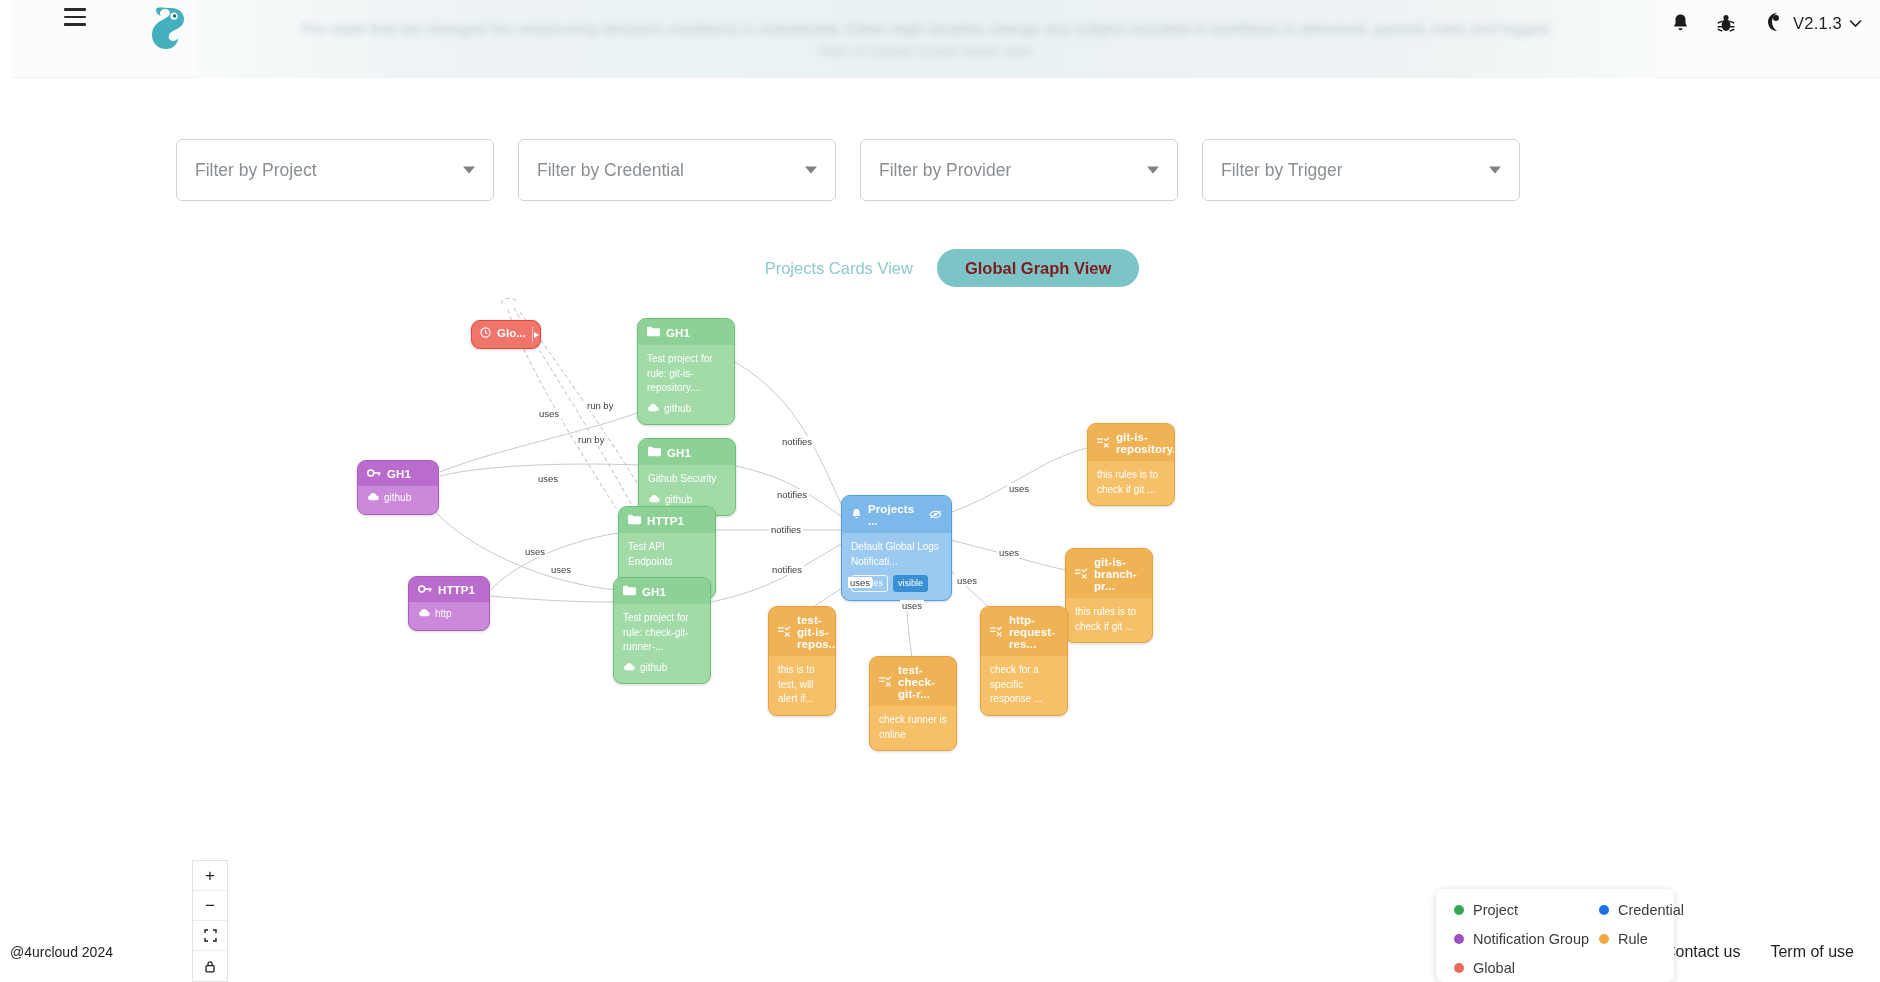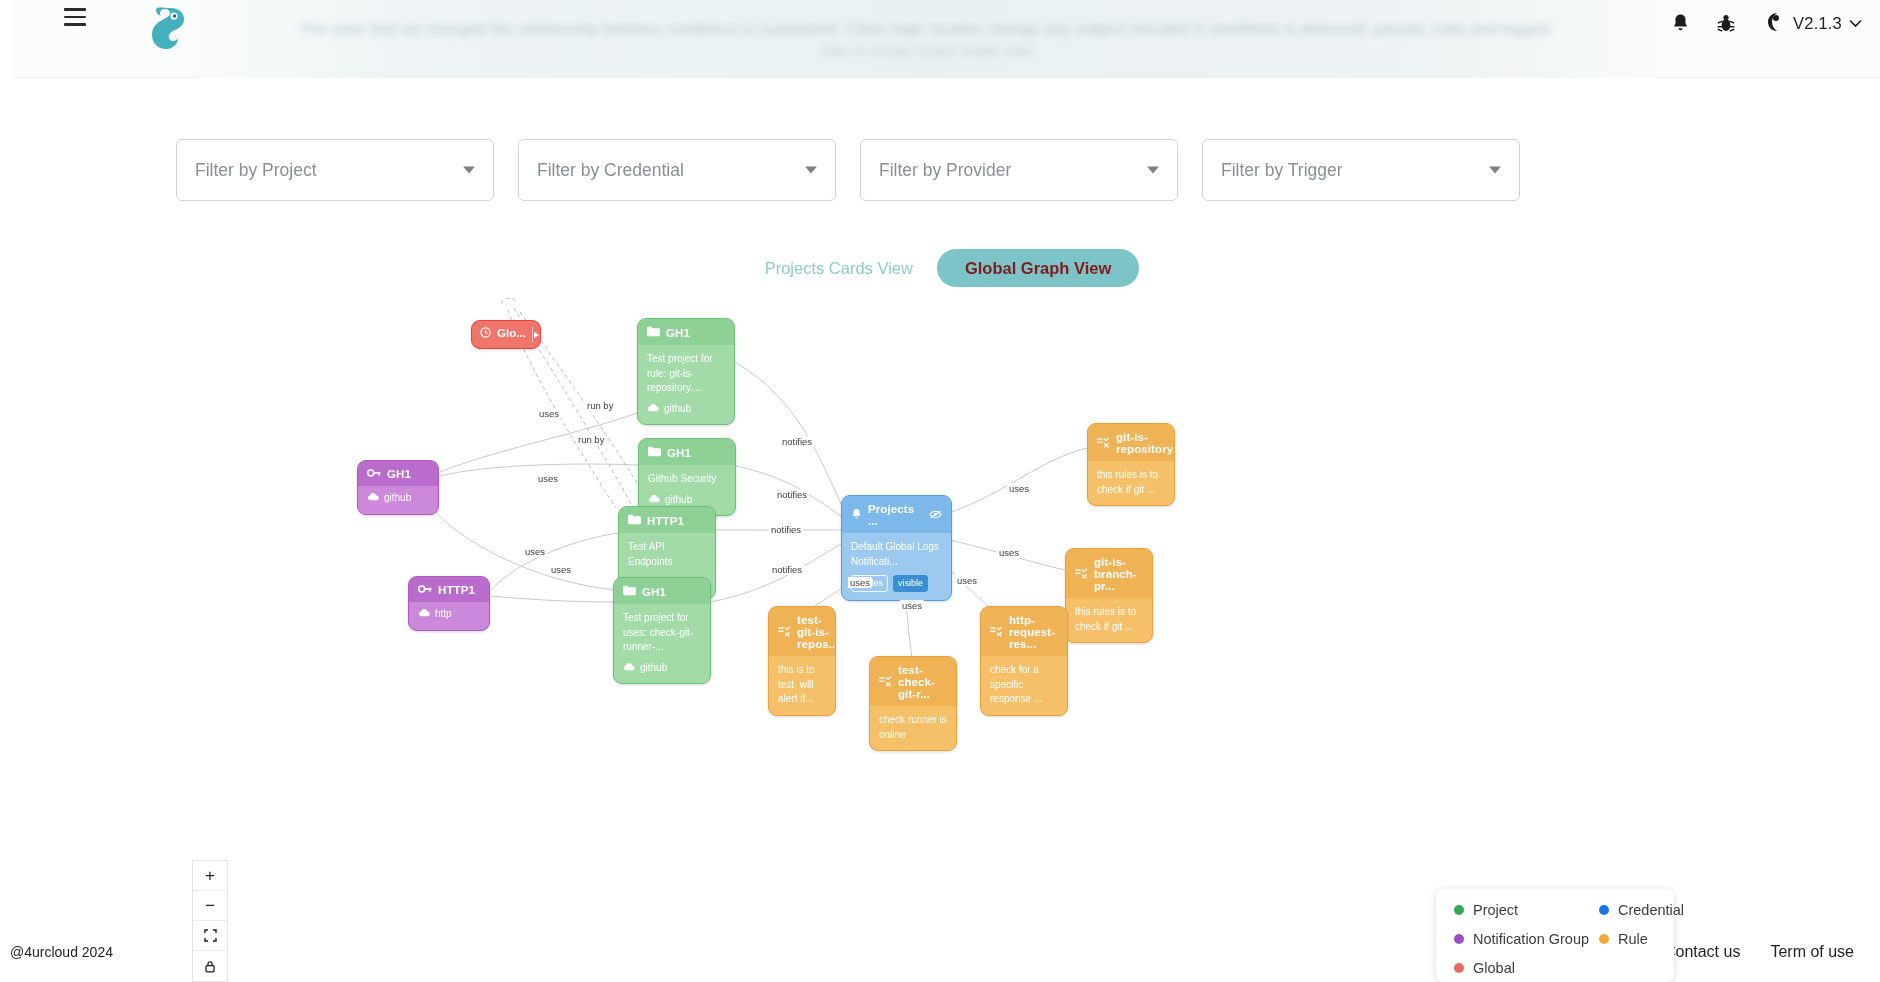--- a/index.html
+++ b/index.html
@@ -481,21 +481,21 @@
   <div class="gnode n-project" style="left:613px; top:287px; width:98px;">
     <div class="nhead">
       <span>
         <svg width="13" height="11" viewBox="0 0 14 11">
             <path d="M0 1.6A1.2 1.2 0 0 1 1.2.4h3.4l1.3 1.5h6.9A1.2 1.2 0 0 1 14 3v6.4a1.2 1.2 0 0 1-1.2 1.2H1.2A1.2 1.2 0 0 1 0 9.4z" fill="#fff"></path>
           </svg>
       </span>
       <span>GH1</span>
     </div>
     <div class="nbody">
-      <div>Test project for uses: check-git-runner-...</div>
+      <div>Test project for rule: check-git-runner-...</div>
       <div class="nprovider">
         <span>
           <svg width="12" height="9" viewBox="0 0 13 9">
               <path d="M3.4 8.6h6.6a2.6 2.6 0 0 0 .3-5.2A3.7 3.7 0 0 0 3.2 3.3a2.7 2.7 0 0 0 .2 5.3z" fill="#fff"></path>
             </svg>
         </span>
         <span>github</span>
       </div>
     </div>
   </div>

